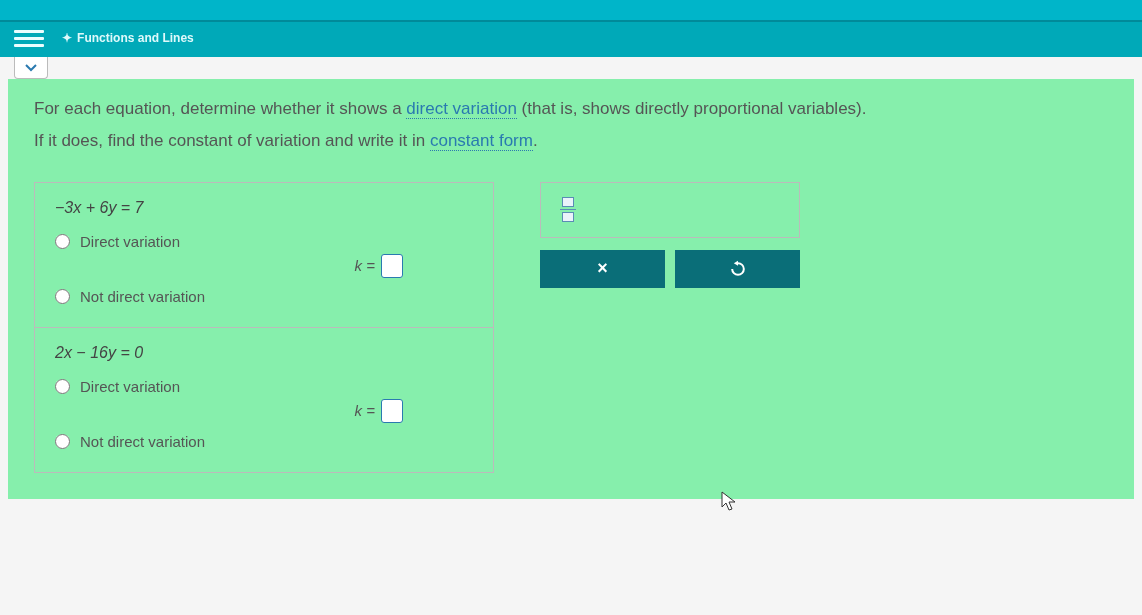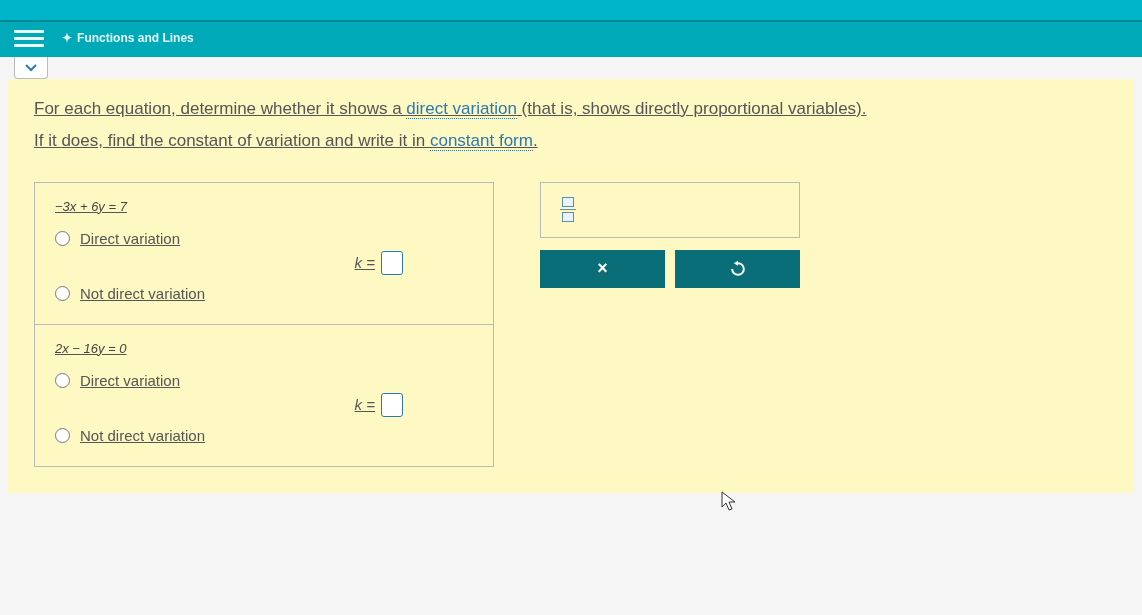--- a/index.html
+++ b/index.html
@@ -58,24 +58,23 @@
     border: 1px solid #bbb;
     border-top: none;
     border-radius: 0 0 4px 4px;
     margin-left: 14px;
     display: flex;
     align-items: center;
     justify-content: center;
     cursor: pointer;
   }
   .content {
-    background: #fef9c3;
+    background: #86efac;
     margin: 0 8px 8px 8px;
     padding: 14px 26px 26px 26px;
-    text-decoration: underline;
   }
   .instructions {
     font-size: 17px;
     color: #555;
     line-height: 1.9;
     margin: 0 0 24px 0;
   }
   .term-link {
     color: #2a7ab0;
     border-bottom: 1px dotted #2a7ab0;
@@ -89,21 +88,21 @@
   .q-box {
     border: 1px solid #bbb;
     width: 460px;
   }
   .q-row {
     padding: 16px 20px 14px 20px;
   }
   .q-row + .q-row { border-top: 1px solid #bbb; }
   .equation {
     font-style: italic;
-    font-size: 13px;
+    font-size: 16px;
     color: #444;
     margin-bottom: 16px;
   }
   .opt {
     display: flex;
     align-items: center;
     gap: 10px;
     font-size: 15px;
     color: #555;
     margin: 8px 0 8px 0;

